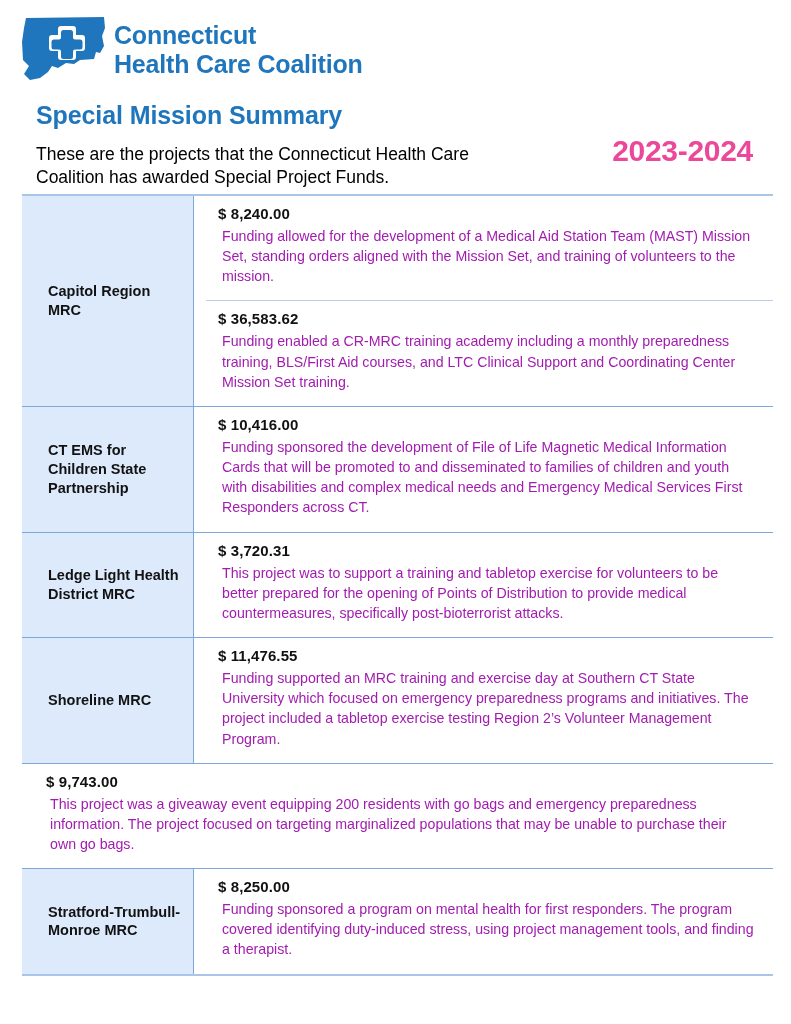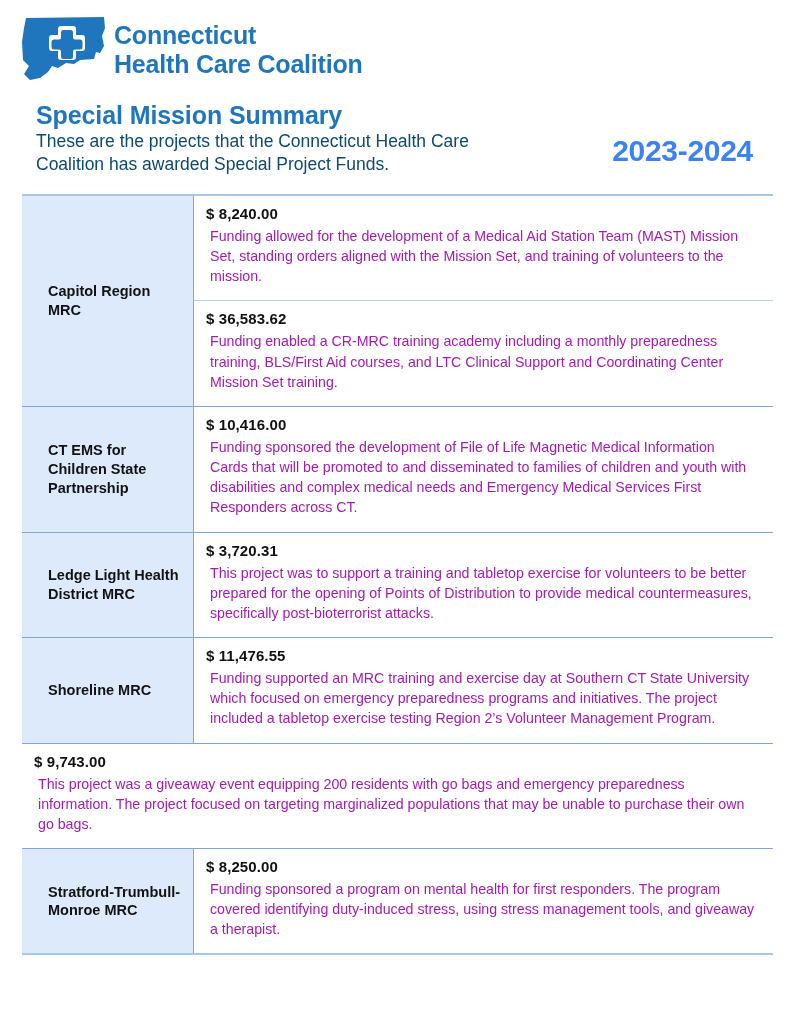--- a/index.html
+++ b/index.html
@@ -45,33 +45,33 @@
     height: 80px;
   }
   .doc-title {
     font-size: 25px;
     font-weight: bold;
     color: #1f76bc;
     letter-spacing: -0.1px;
     line-height: 1.1;
   }
   .doc-subtitle {
-    margin-top: 0;
+    margin-top: 13px;
     font-size: 17.5px;
-    color: #0c4a6e;
+    color: #000000;
     line-height: 1.32;
     max-width: 470px;
   }
   .doc-year {
     position: absolute;
     right: 38px;
     top: 32px;
     font-size: 30px;
     font-weight: bold;
-    color: #3b82f6;
+    color: #ec4899;
     letter-spacing: -0.3px;
   }
 
   
   .table {
     margin: 12px 18px 0 22px;
     border-top: 2px solid #a9c6e8;
     border-bottom: 2px solid #a9c6e8;
   }
   .org-row {
@@ -94,20 +94,21 @@
     font-weight: bold;
     line-height: 1.28;
     color: #121212;
   }
 
   .projects {
     flex: 1 1 auto;
     display: flex;
     flex-direction: column;
     min-width: 0;
+    padding-left: 12px;
   }
   .project {
     padding: 9px 14px 10px 12px;
     border-bottom: 1px solid #b9d0ea;
     flex: 1 1 auto;
   }
   .project:last-child { border-bottom: none; }
 
   .amount {
     font-size: 15px;
@@ -205,17 +206,17 @@
         </div>
       </div>
     </div>
     <div class="org-row">
       <div class="org-name">
         <span>Stratford-Trumbull-Monroe MRC</span>
       </div>
       <div class="projects">
         <div class="project">
           <div class="amount">$ 8,250.00</div>
-          <div class="desc">Funding sponsored a program on mental health for first responders. The program covered identifying duty-induced stress, using stress management tools, and giveaway a therapist.</div>
+          <div class="desc">Funding sponsored a program on mental health for first responders. The program covered identifying duty-induced stress, using project management tools, and finding a therapist.</div>
         </div>
       </div>
     </div>
   </div>
 
 </body></html>

